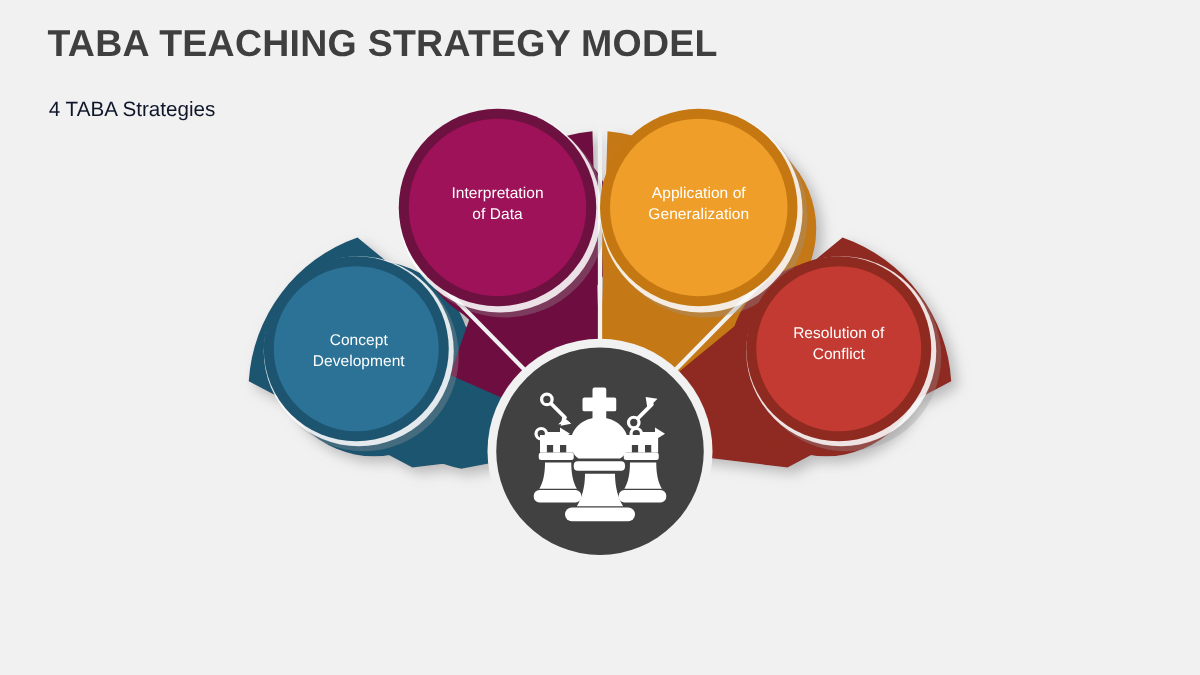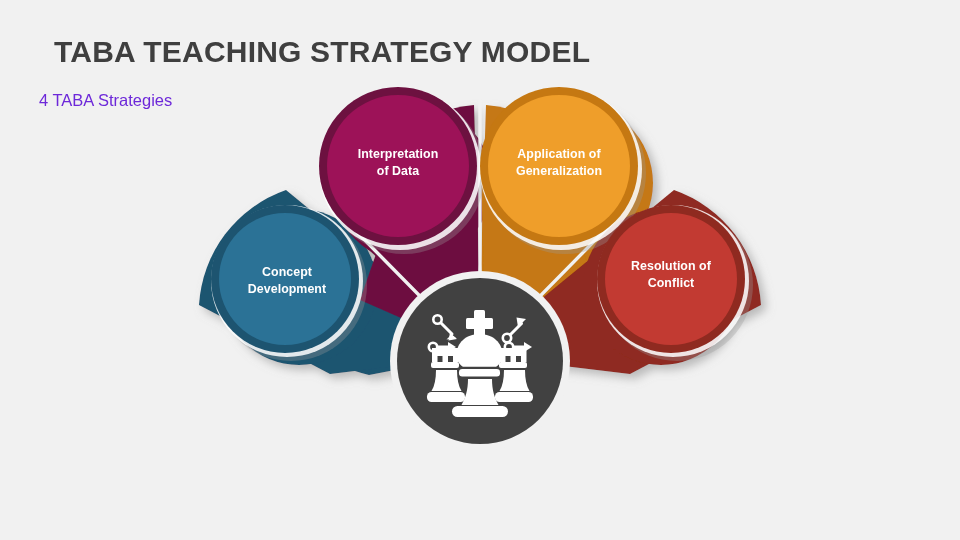--- a/index.html
+++ b/index.html
@@ -28,49 +28,49 @@
     left: 38px;
     top: 16px;
     width: 880px;
   }
   #slide-title {
     font-size: 30px;
     font-weight: bold;
     letter-spacing: 0.2px;
     color: #3f3f3f;
     line-height: 40px;
-    margin: 16px;
+    margin: 0;
     white-space: nowrap;
   }
   #slide-subtitle {
     font-size: 16.5px;
-    color: #6d28d9;
+    color: #0f172a;
     line-height: 24px;
-    margin: 8px 0 0 1px;
+    margin: 20px 0 0 1px;
   }
 
   
   #diagram {
     position: absolute;
     left: 0;
     top: 0;
     width: 960px;
     height: 540px;
   }
   #diagram svg {
     display: block;
   }
 
   .node-label {
     position: absolute;
     color: #ffffff;
     font-size: 12.4px;
     line-height: 16.5px;
     text-align: center;
-    font-weight: bold;
+    font-weight: normal;
     letter-spacing: 0.05px;
     width: 150px;
     pointer-events: none;
     white-space: pre-line;
   }
   #label-concept      { left: 212px; top: 264px; }
   #label-interpret    { left: 323px; top: 146px; }
   #label-application  { left: 484px; top: 146px; }
   #label-resolution   { left: 596px; top: 258px; }
 </style>

